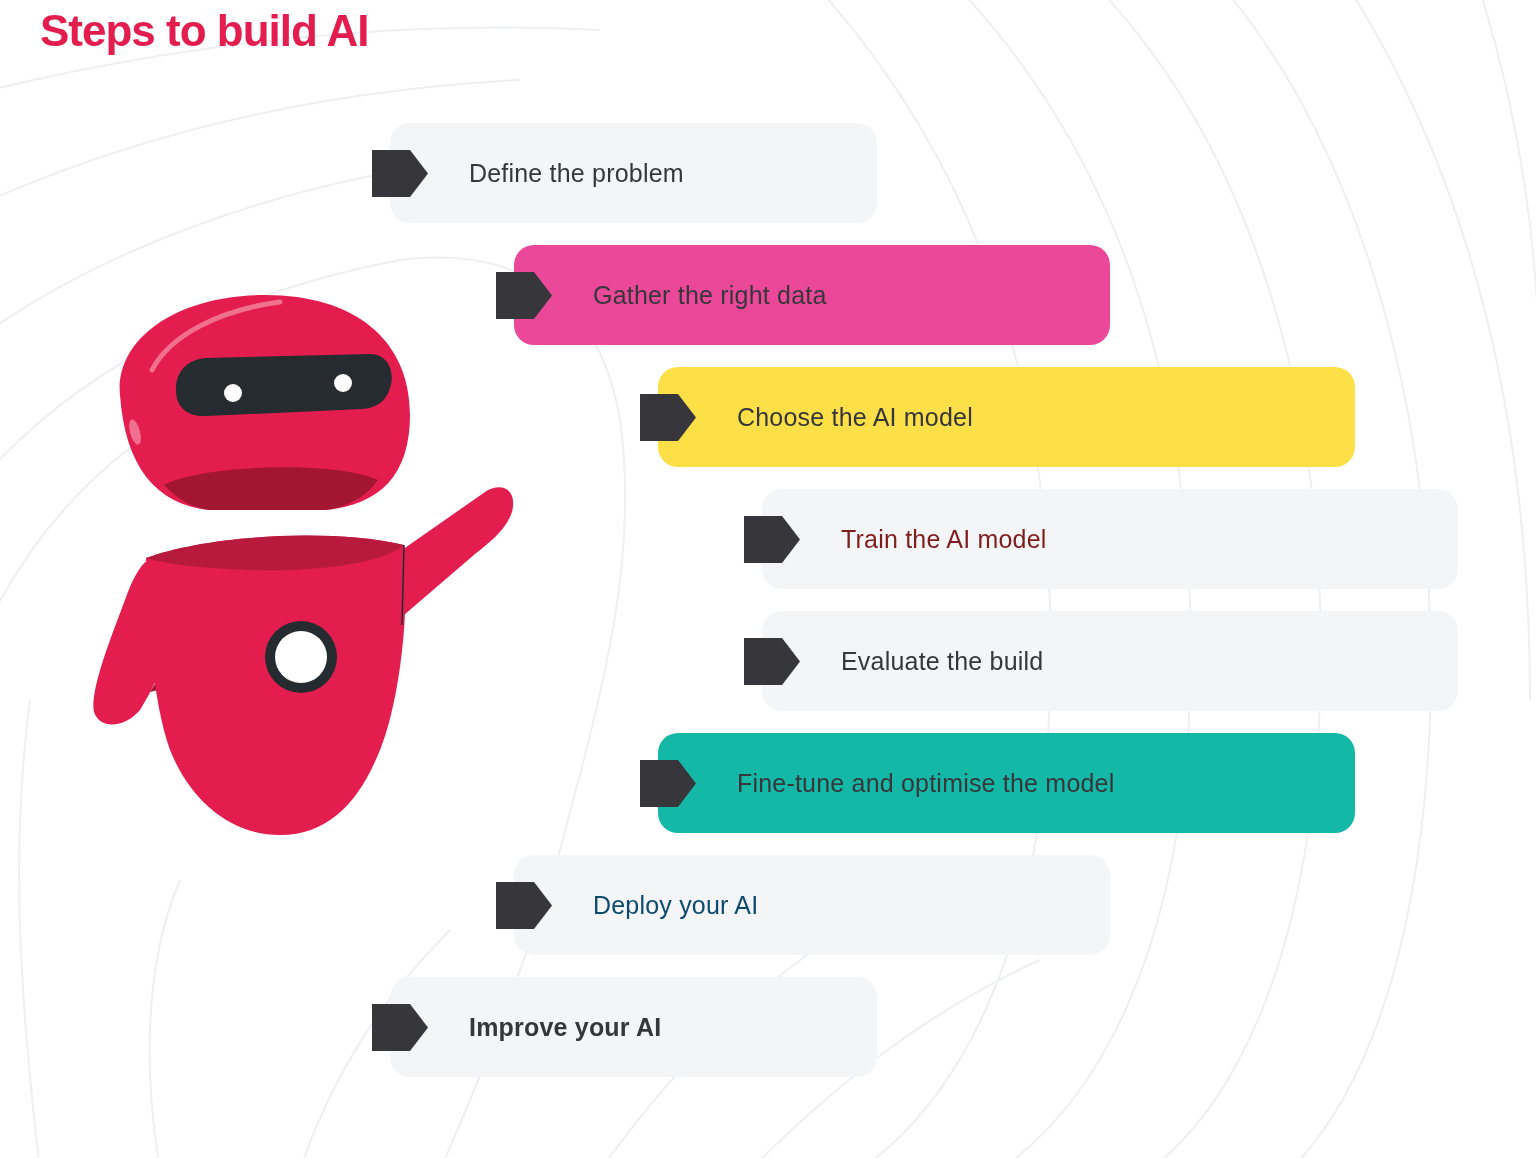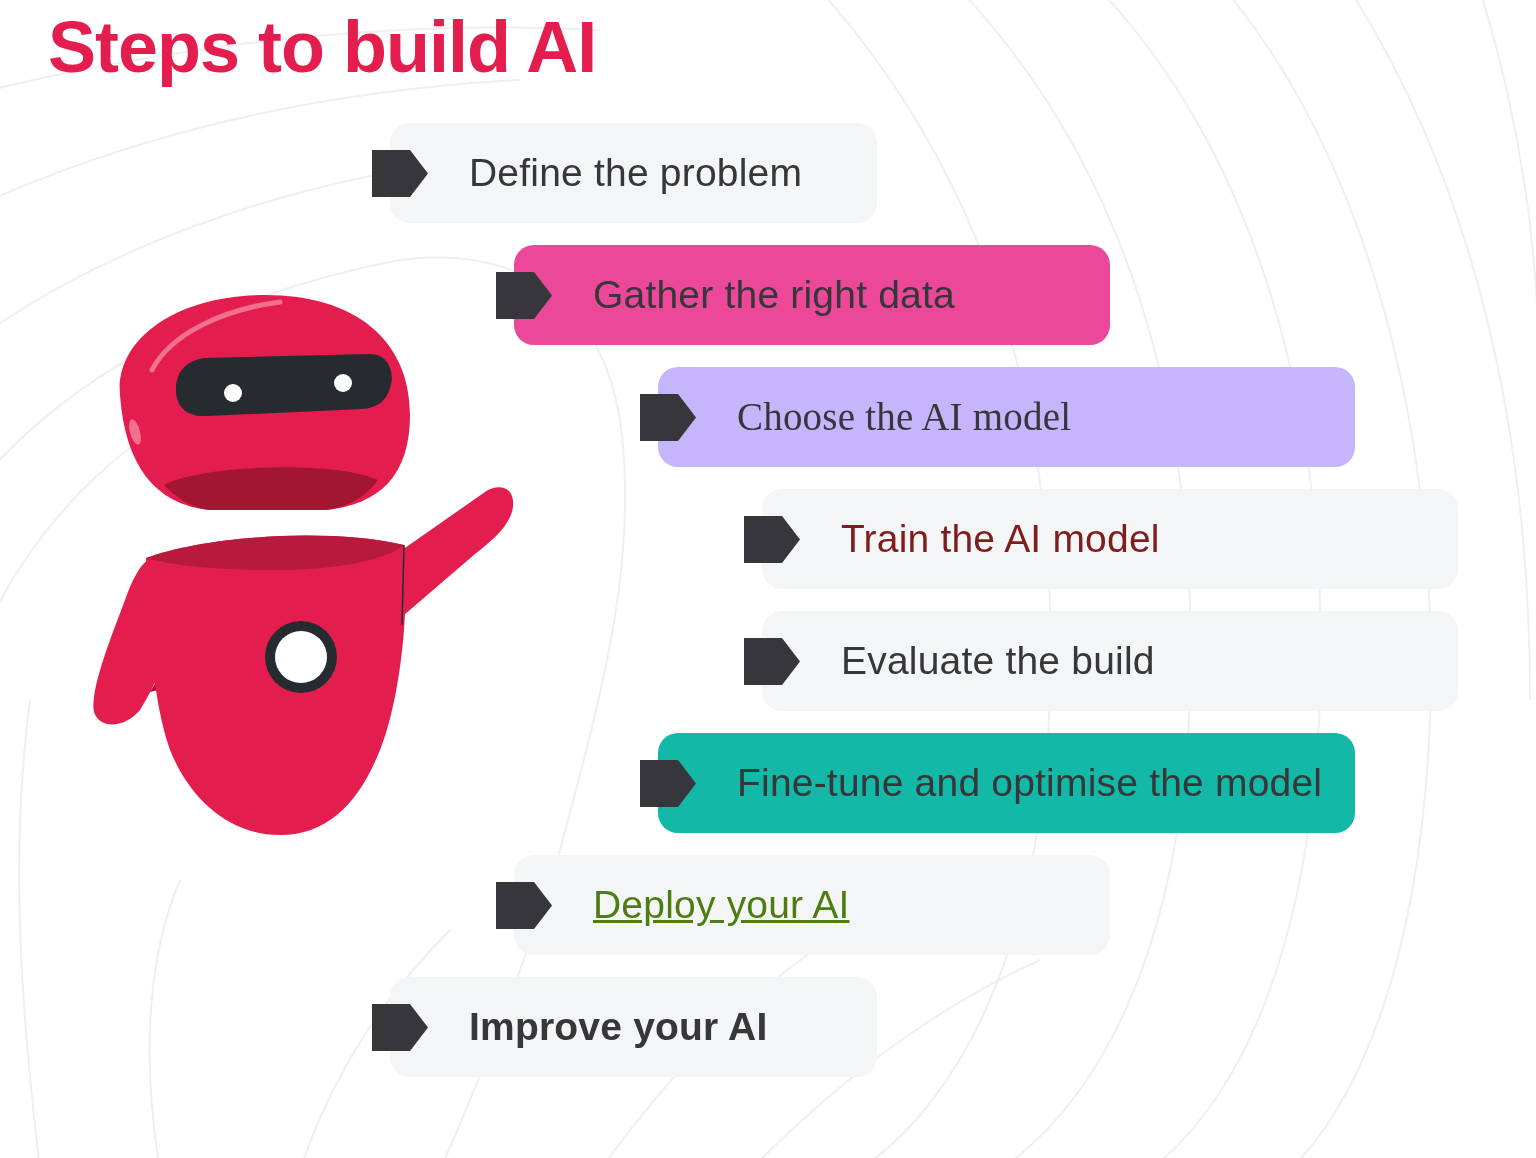--- a/index.html
+++ b/index.html
@@ -15,24 +15,24 @@
       font-family: "Liberation Sans", "DejaVu Sans", sans-serif;
     }
     .bg-lines {
       position: absolute;
       left: 0; top: 0;
       width: 1536px; height: 1158px;
       z-index: 0;
     }
     .title {
       position: absolute;
-      left: 48px;
+      left: 40px;
       top: 6px;
       margin: 0;
-      font-size: 72px;
+      font-size: 44px;
       font-weight: 700;
       letter-spacing: -1px;
       z-index: 2;
     }
     .robot {
       position: absolute;
       left: 80px;
       top: 280px;
       width: 450px;
       height: 570px;
@@ -51,21 +51,21 @@
       width: 56px;
       height: 47px;
       z-index: 3;
     }
     .step-label {
       position: absolute;
       left: 79px;
       top: 0;
       height: 100px;
       line-height: 100px;
-      font-size: 39px;
+      font-size: 25px;
       white-space: nowrap;
       letter-spacing: 0.2px;
     }
   </style>
 </head>
 <body>
 
 <svg class="bg-lines" viewBox="0 0 1536 1158" preserveAspectRatio="none">
   <g fill="none" stroke="#EEEFF1" stroke-width="2">
     <path d="M1100 -10 C1250 150 1330 400 1320 700 C1310 950 1240 1100 1150 1170"></path>
@@ -124,21 +124,21 @@
   <span class="step-label" style="color:#36363B;">Define the problem</span>
 </div>
 
 <div class="step" style="left:514px; top:245px; width:596px; background:#ec4899;">
   <svg class="marker" viewBox="0 0 56 47">
       <path d="M0 0 H38 L56 23.5 L38 47 H0 Z" fill="#36363B"></path>
     </svg>
   <span class="step-label" style="color:#36363B;">Gather the right data</span>
 </div>
 
-<div class="step" style="left:658px; top:367px; width:697px; background:#c4b5fd;font-family:Liberation Serif, serif;">
+<div class="step" style="left:658px; top:367px; width:697px; background:#fde047;">
   <svg class="marker" viewBox="0 0 56 47">
       <path d="M0 0 H38 L56 23.5 L38 47 H0 Z" fill="#36363B"></path>
     </svg>
   <span class="step-label" style="color:#36363B;">Choose the AI model</span>
 </div>
 
 <div class="step" style="left:762px; top:489px; width:696px; background:#F4F5F7;">
   <svg class="marker" viewBox="0 0 56 47">
       <path d="M0 0 H38 L56 23.5 L38 47 H0 Z" fill="#36363B"></path>
     </svg>
@@ -156,21 +156,21 @@
   <svg class="marker" viewBox="0 0 56 47">
       <path d="M0 0 H38 L56 23.5 L38 47 H0 Z" fill="#36363B"></path>
     </svg>
   <span class="step-label" style="color:#36363B;">Fine-tune and optimise the model</span>
 </div>
 
 <div class="step" style="left:514px; top:855px; width:596px; background:#F4F5F7;">
   <svg class="marker" viewBox="0 0 56 47">
       <path d="M0 0 H38 L56 23.5 L38 47 H0 Z" fill="#36363B"></path>
     </svg>
-  <span class="step-label" style="color:#4d7c0f;text-decoration:underline;">Deploy your AI</span>
+  <span class="step-label" style="color:#0c4a6e;">Deploy your AI</span>
 </div>
 
 <div class="step" style="left:390px; top:977px; width:487px; background:#F4F5F7;font-weight:bold;">
   <svg class="marker" viewBox="0 0 56 47">
       <path d="M0 0 H38 L56 23.5 L38 47 H0 Z" fill="#36363B"></path>
     </svg>
   <span class="step-label" style="color:#36363B;">Improve your AI</span>
 </div>
 
 </body></html>

